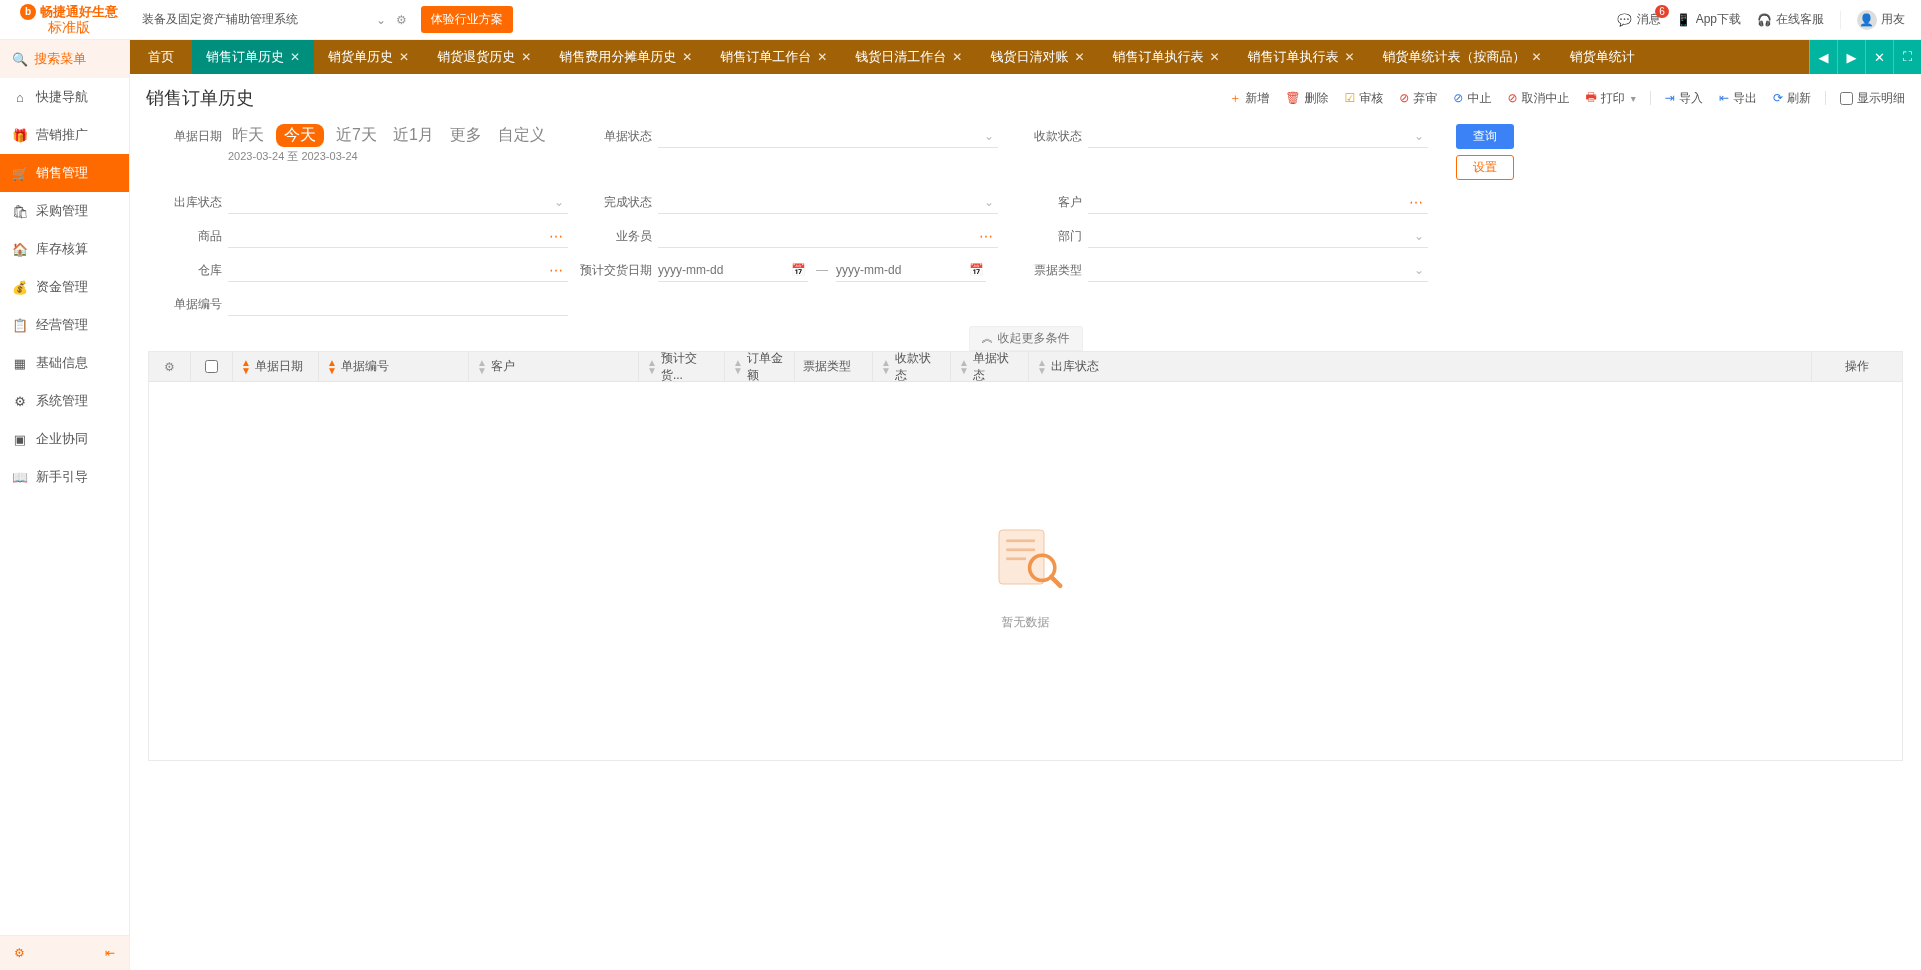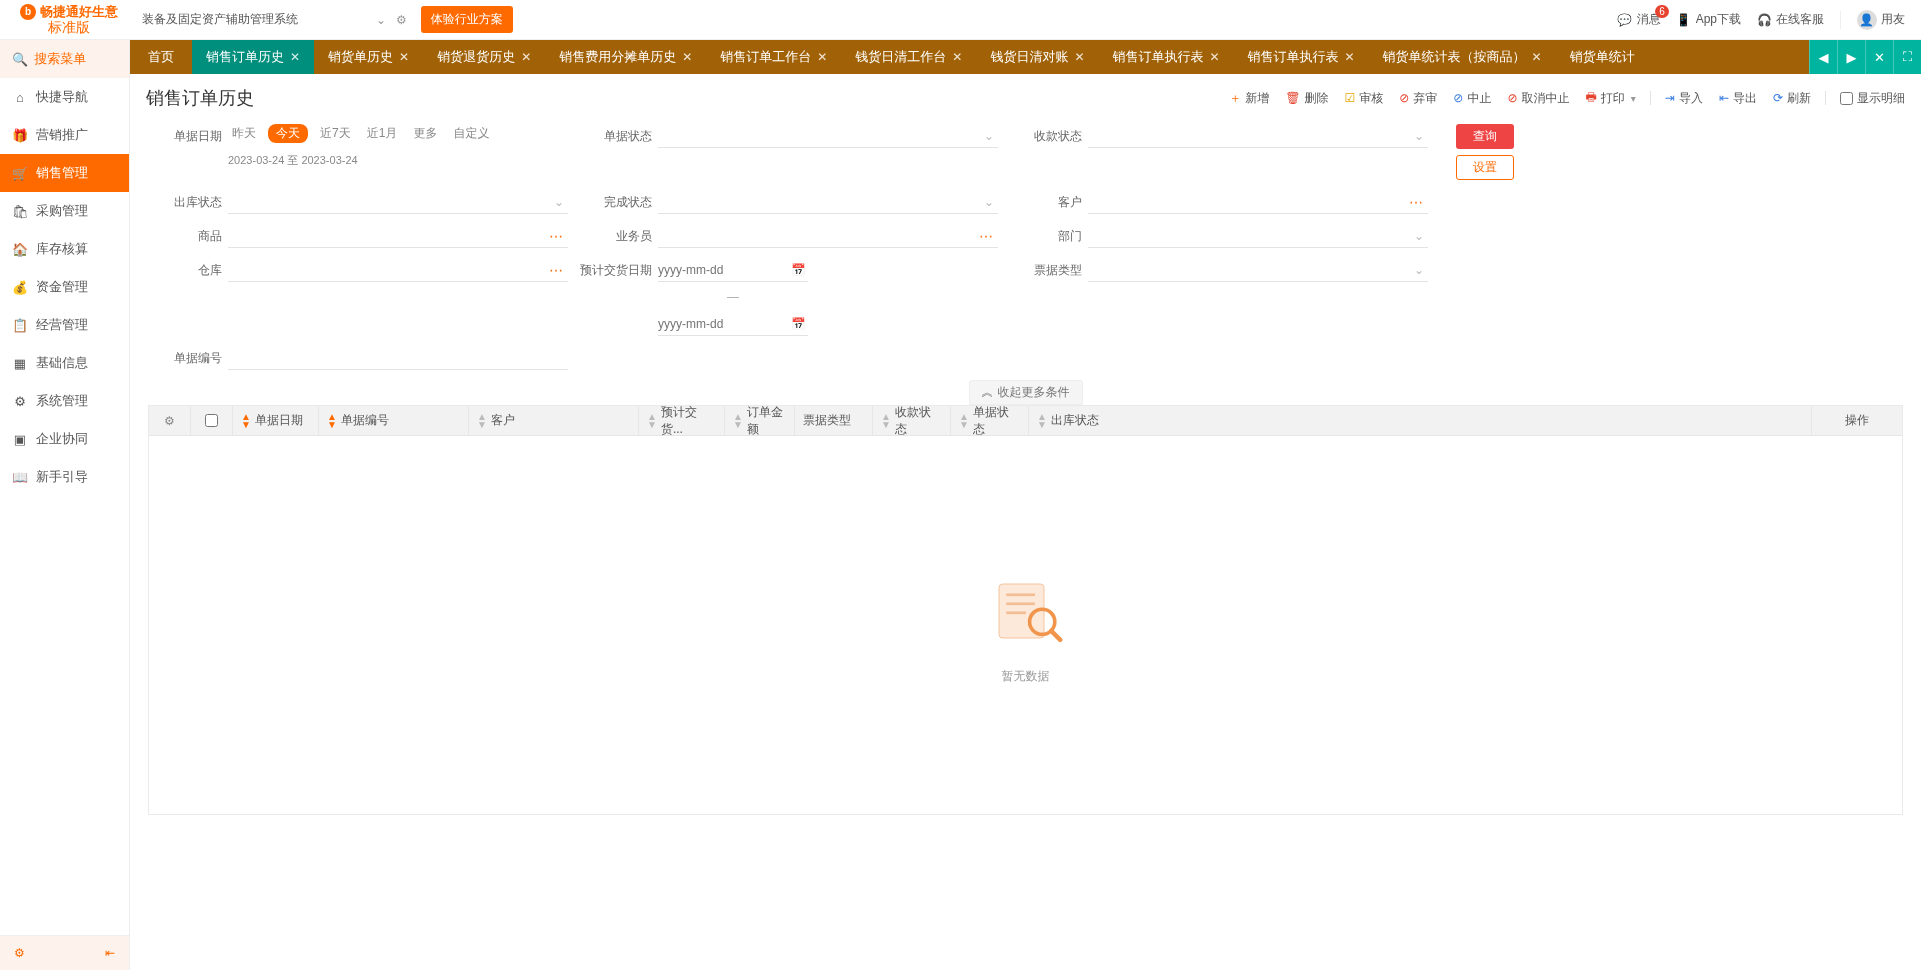--- a/index.html
+++ b/index.html
@@ -57,31 +57,31 @@
 .filter-area { padding:6px 18px 0 18px; position:relative; }
 .filter-row { display:flex; align-items:flex-start; margin-bottom:10px; }
 .filter-group { display:flex; align-items:flex-start; }
 .flabel { width:80px; text-align:right; color:#666; font-size:12px; padding-top:4px; padding-right:6px; white-space:nowrap; }
 .fcontrol { border-bottom:1px solid #e3e3e3; min-height:24px; display:flex; align-items:center; position:relative; }
 .fcontrol.sm { width:340px; }
 .fcontrol.md { width:340px; }
 .fcontrol .arrow { position:absolute; right:4px; color:#bbb; font-size:12px; }
 .fcontrol .dots { position:absolute; right:4px; color:#ff6a00; font-size:14px; letter-spacing:1px; }
 .fcontrol input { border:none; outline:none; width:100%; font-size:12px; color:#333; background:transparent; }
-.date-range-tags { display:flex; gap:8px; align-items:center; font-size:12px; }
+.date-range-tags { display:flex; gap:8px; align-items:center; font-size:16px; }
 .dtag { color:#888; cursor:pointer; padding:1px 4px; border-radius:8px; }
 .dtag.active { background:#ff6a00; color:#fff; padding:1px 8px; }
-.date-sub { color:#888; font-size:11px; margin-top:10px; }
-.date-pair { display:flex; align-items:center; gap:8px;flex-direction:column; }
+.date-sub { color:#888; font-size:11px; margin-top:2px; }
+.date-pair { display:flex; align-items:center; gap:8px; }
 .date-input { border-bottom:1px solid #e3e3e3; width:150px; min-height:24px; display:flex; align-items:center; position:relative; }
 .date-input input { border:none; outline:none; width:100%; font-size:12px; color:#999; }
 .date-input .cal { position:absolute; right:2px; color:#ff9b57; font-size:12px; }
 .dash { color:#aaa; }
 .action-btns { display:flex; flex-direction:column; gap:6px; margin-left:18px; }
-.btn-primary { background:#ef4444; color:#fff; padding:4px 16px; border-radius:3px; cursor:pointer; text-align:center; }
+.btn-primary { background:#3b82f6; color:#fff; padding:4px 16px; border-radius:3px; cursor:pointer; text-align:center; }
 .btn-ghost { border:1px solid #ff6a00; color:#ff6a00; padding:3px 16px; border-radius:3px; cursor:pointer; text-align:center; }
 .collapse-bar { text-align:center; margin:6px 0 0 0; }
 .collapse-chip { display:inline-flex; align-items:center; gap:4px; background:#f5f5f5; border:1px solid #eee; border-radius:3px 3px 0 0; padding:3px 12px; color:#777; font-size:12px; cursor:pointer; }
 .table-wrap { margin:0 18px; border:1px solid #eaeaea; display:flex; flex-direction:column; height:410px; }
 .table-head { display:flex; background:#f2f2f2; border-bottom:1px solid #e6e6e6; height:30px; align-items:center; }
 .th { display:flex; align-items:center; gap:4px; padding:0 8px; font-size:12px; color:#555; border-right:1px solid #e6e6e6; height:100%; }
 .th .sort { color:#bbb; font-size:10px; line-height:8px; display:flex; flex-direction:column; }
 .th .sort.o { color:#ff6a00; }
 .th.gear { width:42px; justify-content:center; color:#888; }
 .th.chk { width:42px; justify-content:center; }

